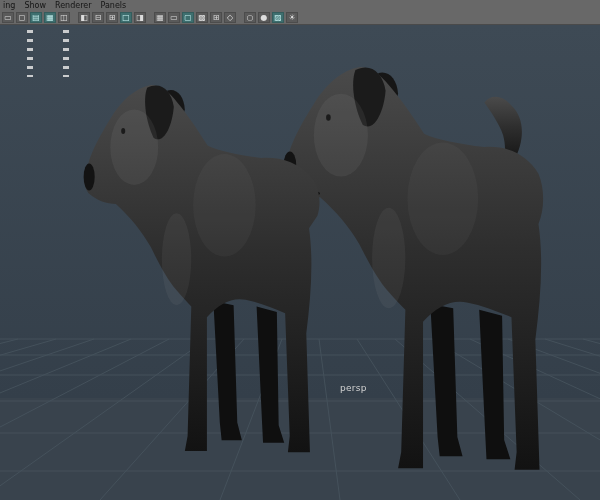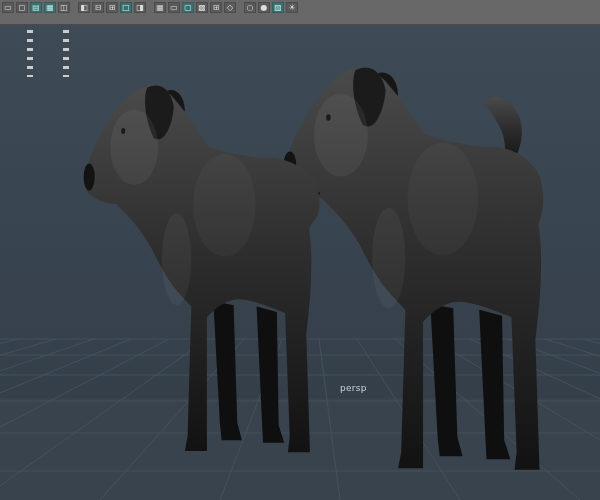--- a/index.html
+++ b/index.html
@@ -73,20 +73,26 @@
     color: #d2d2d2;
     letter-spacing: .3px;
   }
 </style>
 </head>
 <body>
 
 <div class="app">
 
   <div class="header">
+    <div class="menubar">
+        <span class="menu-item">ing</span>
+        <span class="menu-item">Show</span>
+        <span class="menu-item">Renderer</span>
+        <span class="menu-item">Panels</span>
+      </div>
     <div class="toolbar">
         <span class="ticon">▭</span>
         <span class="ticon">◻</span>
         <span class="ticon teal">▤</span>
         <span class="ticon teal">▦</span>
         <span class="ticon">◫</span>
         <span class="ticon gap">◧</span>
         <span class="ticon">⊟</span>
         <span class="ticon">⊞</span>
         <span class="ticon teal">□</span>

